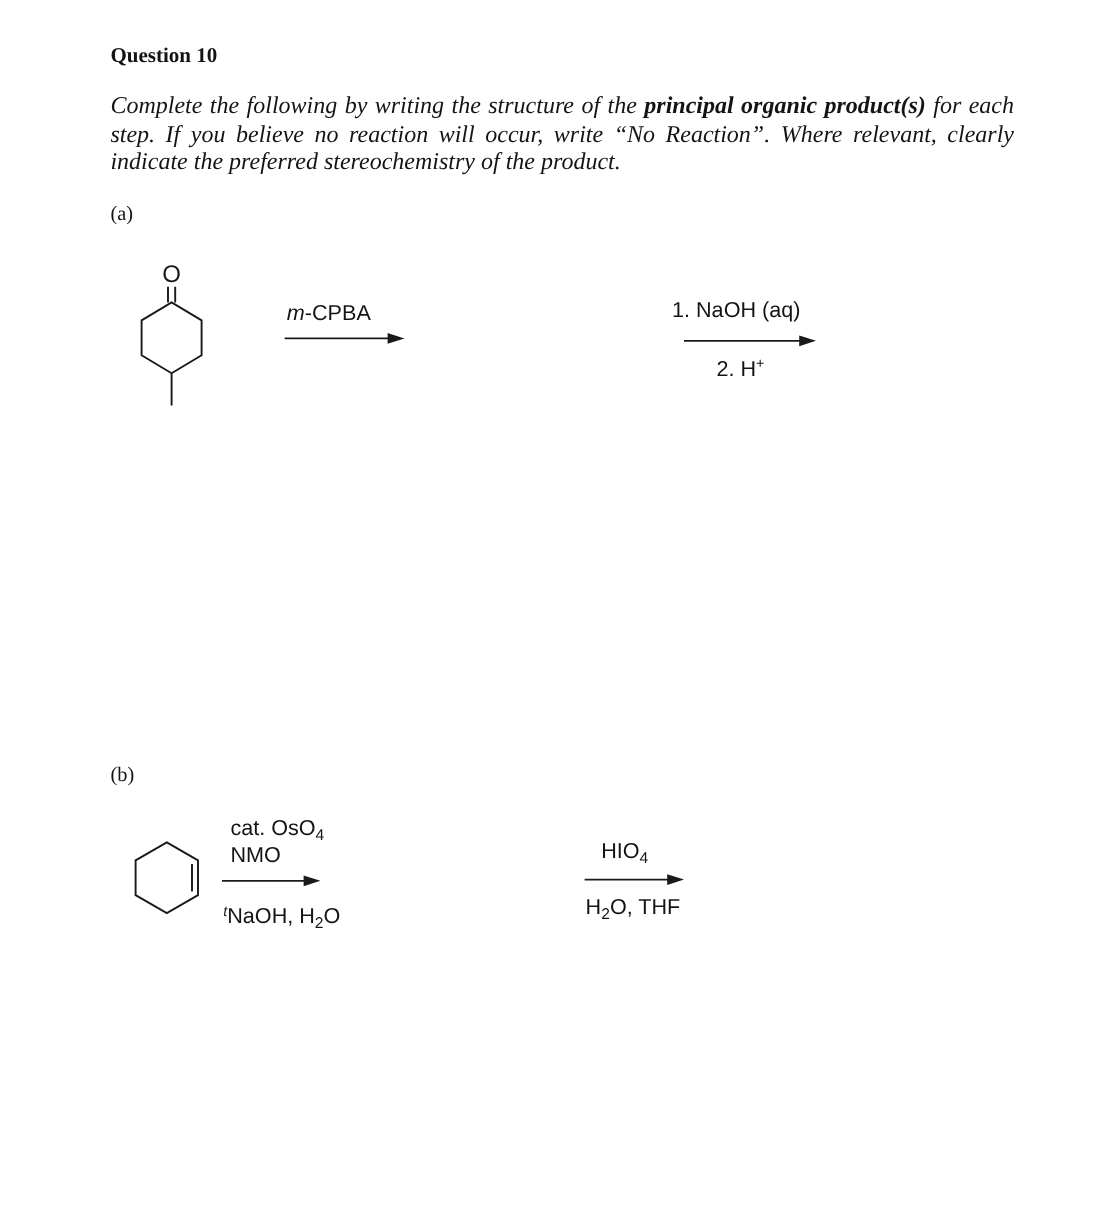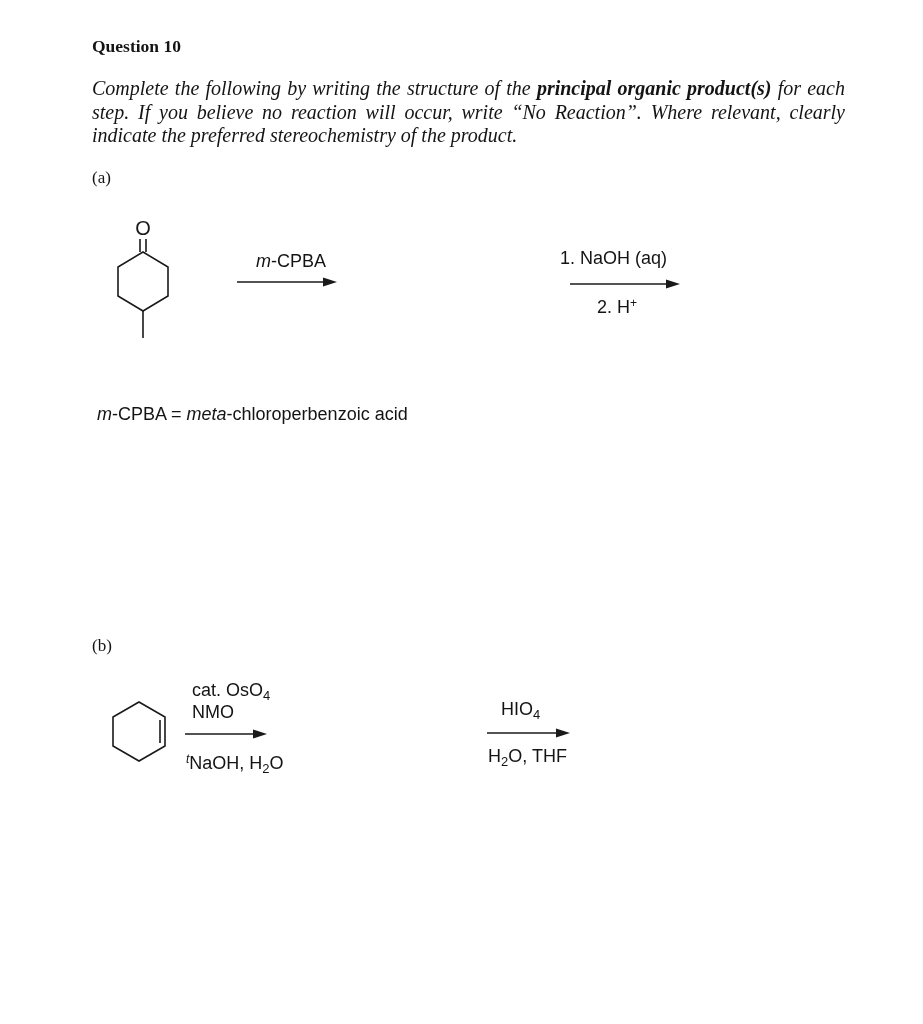--- a/index.html
+++ b/index.html
@@ -65,34 +65,33 @@
   <div class="serif-label" style="left:92px;top:168px;">(a)</div>
 
   <svg class="abs" style="left:95px;top:208px;" width="100" height="140" viewBox="0 0 100 140">
     <text x="48" y="27" font-size="20" text-anchor="middle">O</text>
     <line x1="45" y1="31" x2="45" y2="44" stroke-width="1.6"></line>
     <line x1="51" y1="31" x2="51" y2="44" stroke-width="1.6"></line>
     <path d="M48,44 L73,59 L73,88 L48,103 L23,88 L23,59 Z" stroke-width="1.6"></path>
     <line x1="48" y1="103" x2="48" y2="130" stroke-width="1.6"></line>
   </svg>
 
-  <div class="chem" style="left:239px;top:251px;margin-left:17px;"><i>m</i><span>-CPBA</span></div>
+  <div class="chem" style="left:239px;top:251px;"><i>m</i><span>-CPBA</span></div>
   <svg class="abs" style="left:237px;top:271px;" width="100" height="20" viewBox="0 0 100 20">
     <line x1="0" y1="11" x2="88" y2="11" stroke-width="1.5"></line>
     <polygon points="86,6.5 100,11 86,15.5"></polygon>
   </svg>
 
   <div class="chem" style="left:560px;top:248px;">1. NaOH (aq)</div>
   <svg class="abs" style="left:570px;top:273px;" width="110" height="20" viewBox="0 0 110 20">
     <line x1="0" y1="11" x2="98" y2="11" stroke-width="1.5"></line>
     <polygon points="96,6.5 110,11 96,15.5"></polygon>
   </svg>
   <div class="chem" style="left:597px;top:297px;"><span>2. H</span><sup>+</sup></div>
 
-  <div class="chem" style="left:97px;top:404px;"><i>m</i><span>-CPBA = </span><i>meta</i><span>-chloroperbenzoic acid</span></div>
 
   <div class="serif-label" style="left:92px;top:636px;">(b)</div>
 
   <svg class="abs" style="left:105px;top:694px;" width="70" height="76" viewBox="0 0 70 76">
     <path d="M34,8 L60,23 L60,52 L34,67 L8,52 L8,23 Z" stroke-width="1.6"></path>
     <line x1="55" y1="26" x2="55" y2="49" stroke-width="1.6"></line>
   </svg>
 
   <div class="chem" style="left:192px;top:680px;"><span>cat. OsO</span><sub>4</sub></div>
   <div class="chem" style="left:192px;top:702px;">NMO</div>

